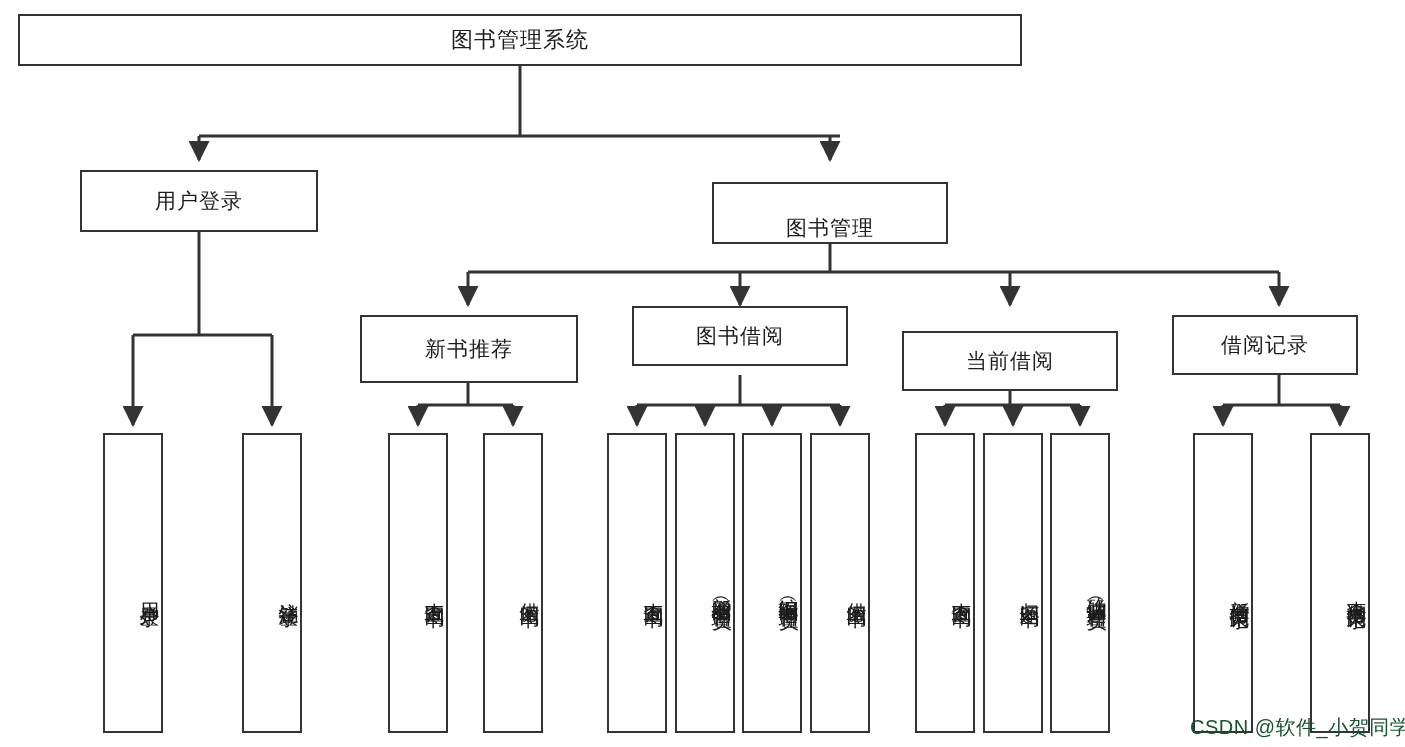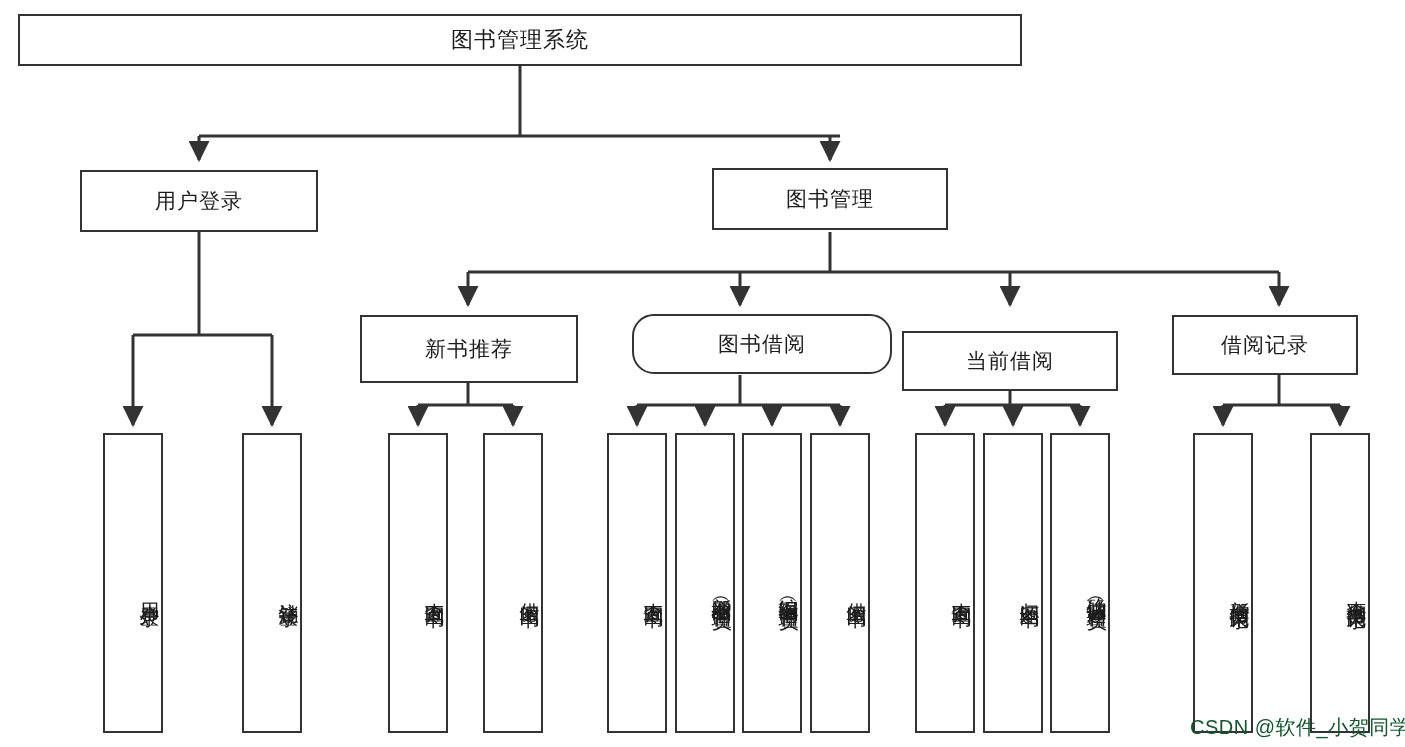--- a/index.html
+++ b/index.html
@@ -107,28 +107,28 @@
     </g>
   </svg>
 
   <div class="node h root" style="left:18px;top:14px;width:1004px;height:52px;font-family:Liberation Serif, serif;">
     <span>图书管理系统</span>
   </div>
 
   <div class="node h" style="left:80px;top:170px;width:238px;height:62px;">
     <span>用户登录</span>
   </div>
-  <div class="node h" style="left:712px;top:168px;width:236px;height:62px;">
+  <div class="node h" style="left:712px;top:182px;width:236px;height:62px;align-items:flex-end;">
     <span>图书管理</span>
   </div>
 
   <div class="node h" style="left:360px;top:315px;width:218px;height:68px;">
     <span>新书推荐</span>
   </div>
-  <div class="node h" style="left:632px;top:314px;width:260px;height:60px;border-radius:22px;">
+  <div class="node h" style="left:632px;top:306px;width:216px;height:60px;">
     <span>图书借阅</span>
   </div>
   <div class="node h" style="left:902px;top:315px;width:216px;height:60px;margin-top:16px;">
     <span>当前借阅</span>
   </div>
   <div class="node h" style="left:1172px;top:315px;width:186px;height:60px;">
     <span>借阅记录</span>
   </div>
 
   <div class="node v" style="left:103px;top:433px;width:60px;height:300px;">

